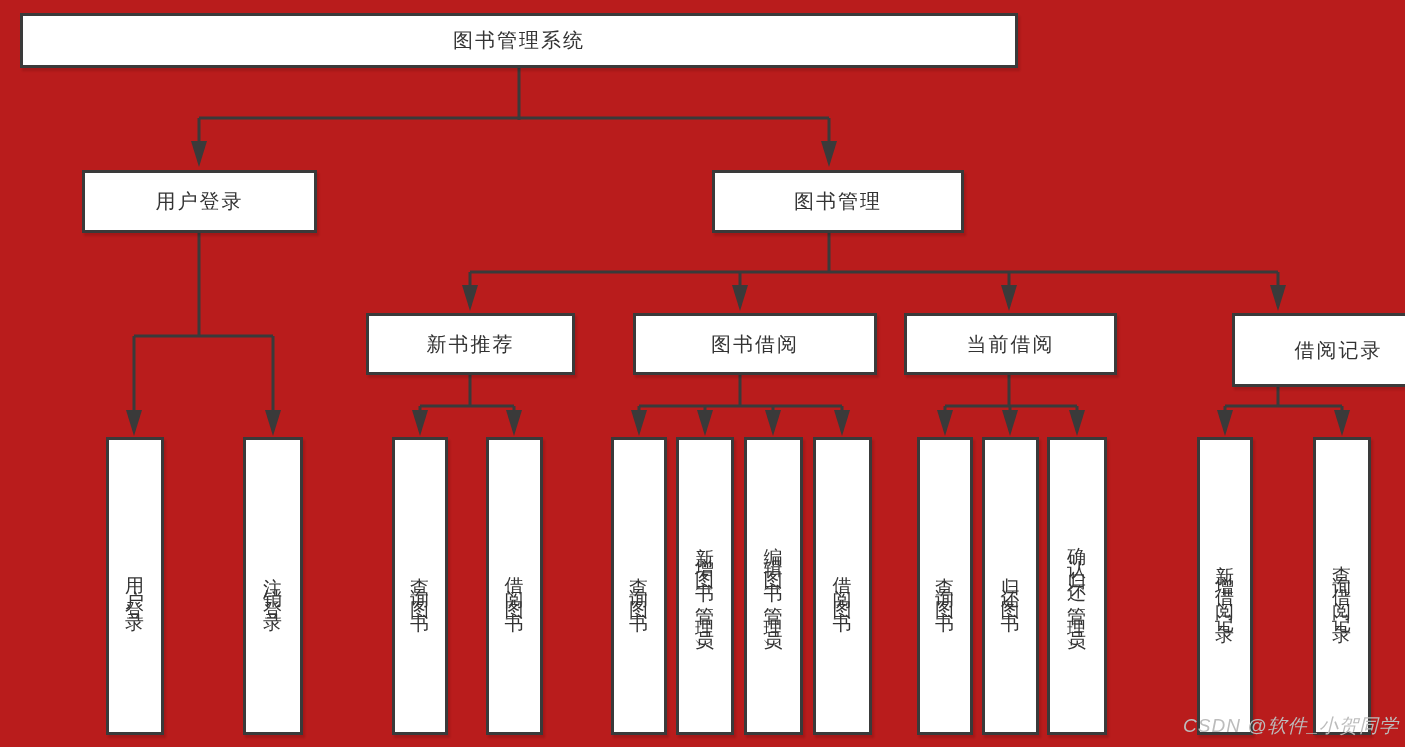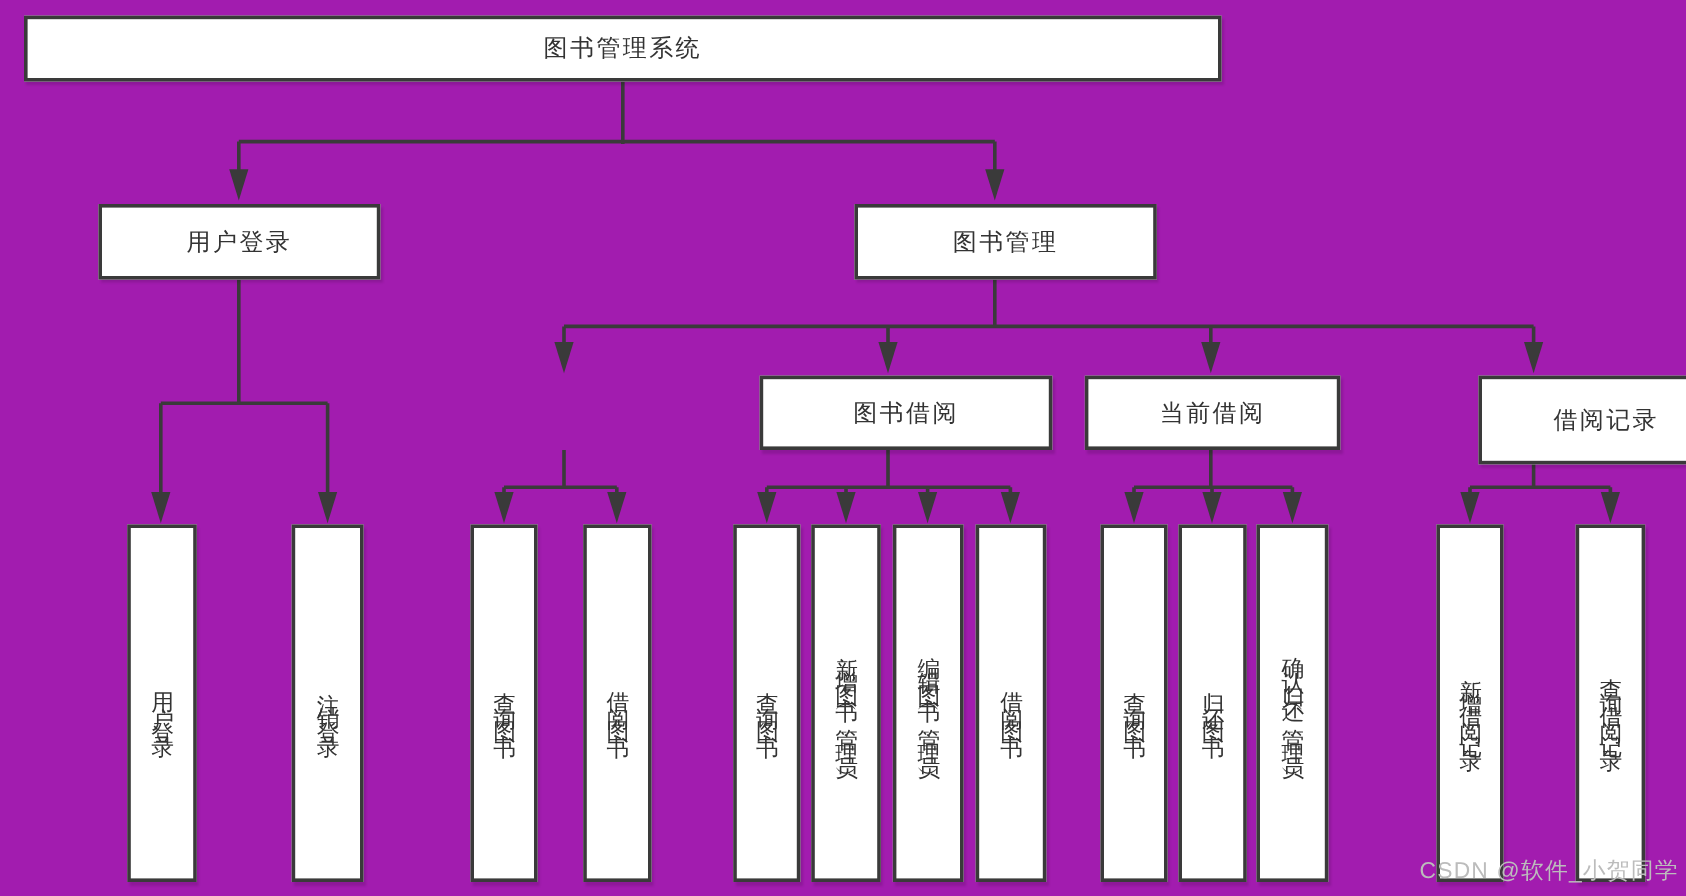--- a/index.html
+++ b/index.html
@@ -1,19 +1,19 @@
 <!DOCTYPE html>
 <html><head>
 <meta charset="utf-8">
 <style>
   html,body{margin:0;padding:0;background:#ffffff;}
   .canvas{
     position:relative;
     width:1405px;height:747px;
-    background:#a21caf;
+    background:#b91c1c;
     overflow:hidden;
     font-family:"Liberation Sans","DejaVu Sans",sans-serif;
   }
   .connectors{position:absolute;left:0;top:0;width:1405px;height:747px;}
   .node{
     position:absolute;
     box-sizing:border-box;
     border:3px solid #3a3a3a;
     background:#ffffff;
     display:flex;align-items:center;justify-content:center;
@@ -32,20 +32,21 @@
     letter-spacing:12px;
     line-height:1;
   }
   .watermark{
     position:absolute;
     right:6px;top:713px;
     font-size:19px;
     color:#bcbcbc;
     letter-spacing:1px;
     white-space:nowrap;
+    font-style:italic;
   }
 </style>
 </head>
 <body>
 
 <div class="canvas">
 
   <svg class="connectors" viewBox="0 0 1405 747" xmlns="http://www.w3.org/2000/svg">
 
     <path d="M519,68 V120 M199,118 H829 M199,118 V150 M829,118 V150" stroke="#3a3a3a" stroke-width="3" fill="none"></path>
@@ -89,20 +90,23 @@
     <span>图书管理系统</span>
   </div>
 
   <div class="node horiz" style="left:82px;top:170px;width:235px;height:63px">
     <span>用户登录</span>
   </div>
   <div class="node horiz" style="left:712px;top:170px;width:252px;height:63px">
     <span>图书管理</span>
   </div>
 
+  <div class="node horiz" style="left:366px;top:313px;width:209px;height:62px">
+    <span>新书推荐</span>
+  </div>
   <div class="node horiz" style="left:633px;top:313px;width:244px;height:62px">
     <span>图书借阅</span>
   </div>
   <div class="node horiz" style="left:904px;top:313px;width:213px;height:62px">
     <span>当前借阅</span>
   </div>
   <div class="node horiz" style="left:1232px;top:313px;width:213px;height:74px">
     <span>借阅记录</span>
   </div>
 

